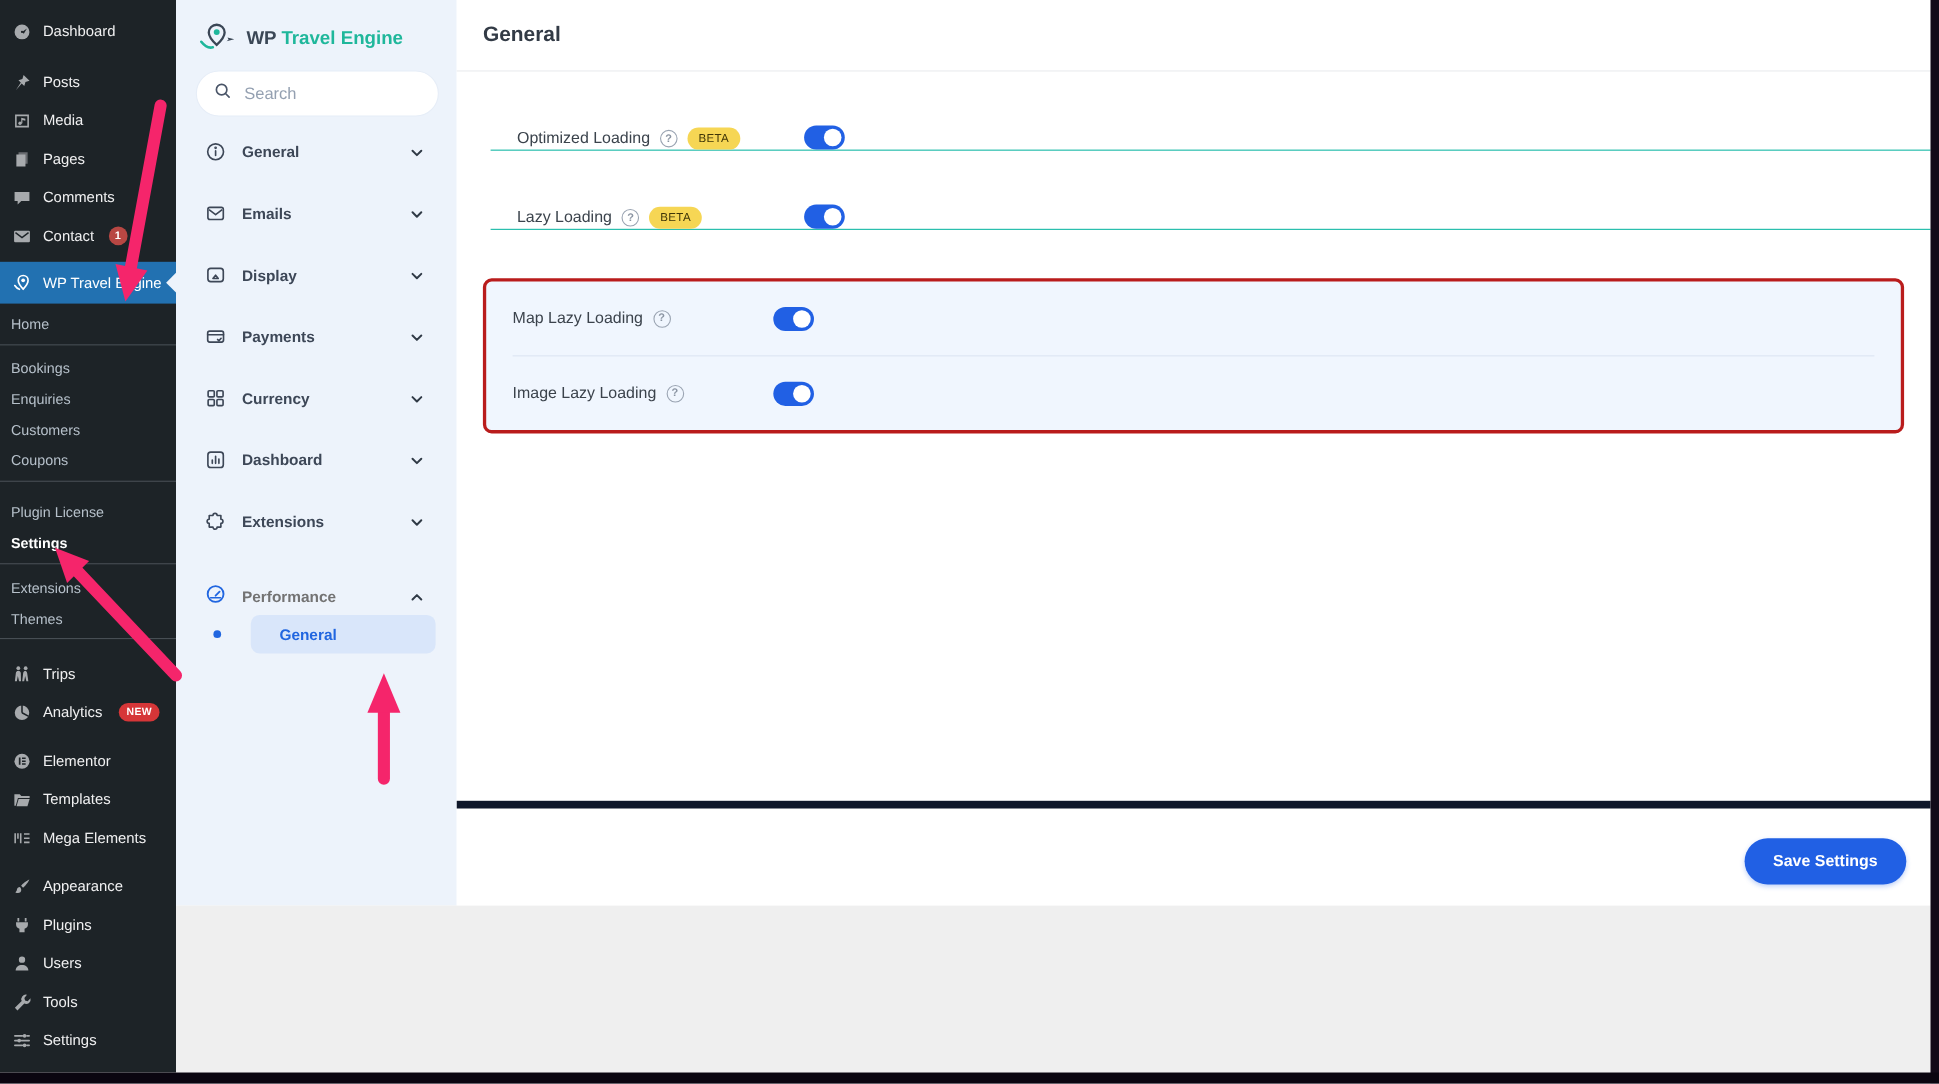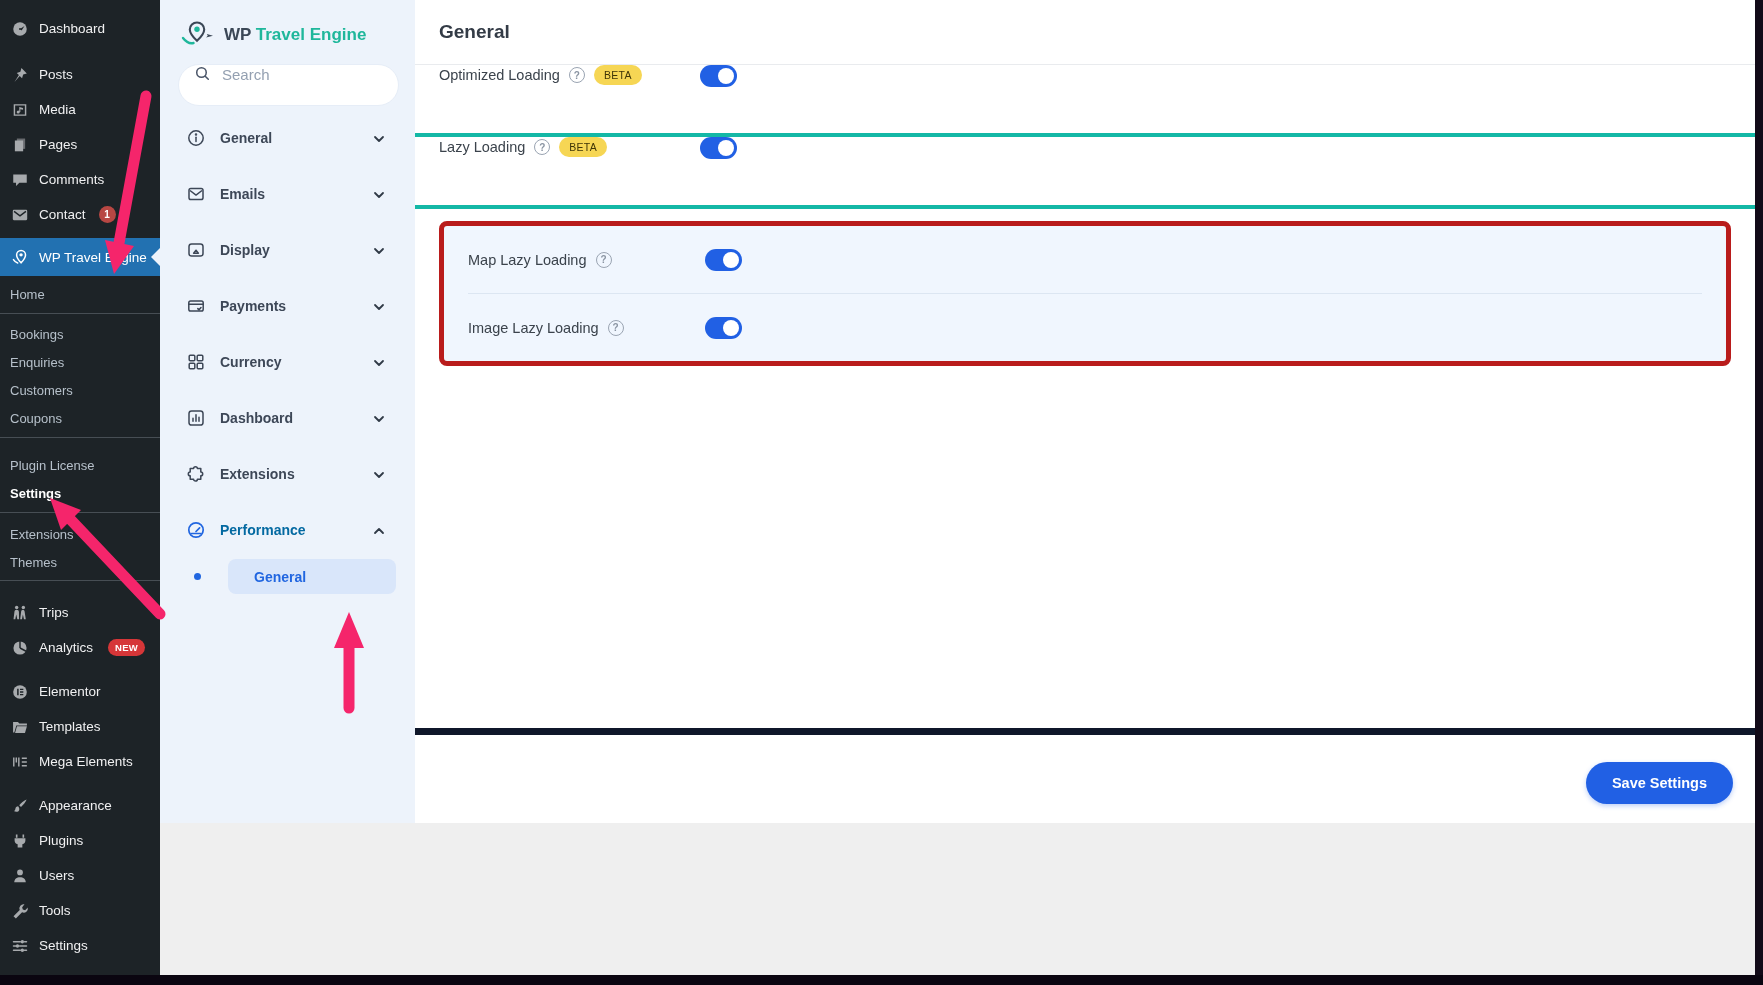--- a/index.html
+++ b/index.html
@@ -32,49 +32,49 @@
     font-size:10px;font-weight:700;display:inline-flex;align-items:center;justify-content:center;padding:0 4px;}
   .badge-pill{margin-left:6px;background:#d63638;color:#fff;font-size:9.5px;font-weight:700;
     padding:3px 7px;border-radius:9px;letter-spacing:.3px;}
 
   
   .plugin{position:absolute;left:160px;top:0;width:255px;height:823px;background:#edf3fb;z-index:4;}
   .brand{display:flex;align-items:center;gap:8px;padding:18px 0 0 20px;height:52px;}
   .brand-name{font-size:17px;font-weight:700;color:#3b4756;white-space:nowrap;}
   .brand-name .teal{color:#1fb79b;}
   .search{margin:12px 16px 0 18px;height:42px;background:#fff;border:1px solid #e6edf7;border-radius:21px;
-    display:flex;align-items:flex-start;padding:0 12px 0 15px;gap:9px;}
+    display:flex;align-items:center;padding:0 12px 0 15px;gap:9px;}
   .search input{border:none;outline:none;background:transparent;font-size:15px;color:#3b4756;width:100%;
     font-family:"Liberation Sans",sans-serif;}
   .search input::placeholder{color:#94a0b1;}
   .p-menu{margin-top:12px;}
   .p-item{height:40px;margin:0 8px 16px 12px;display:flex;align-items:center;gap:14px;padding:0 12px 0 14px;
     font-size:14px;font-weight:600;color:#3d4757;cursor:pointer;}
   .p-item .p-lbl{flex:1;}
   .p-ico{width:20px;height:20px;flex:none;display:flex;align-items:center;justify-content:center;}
   .p-chev{flex:none;margin-right:10px;}
-  .p-item.active{color:#0369a1;margin-bottom:9px;}
+  .p-item.active{color:#737373;margin-bottom:9px;align-items:flex-end;}
   .p-subrow{display:flex;align-items:center;height:35px;}
   .p-dot{width:7px;height:7px;border-radius:50%;background:#2166e0;margin-left:34px;flex:none;}
   .p-pill{margin-left:27px;width:168px;height:35px;background:#d9e6fa;border-radius:8px;
     display:flex;align-items:center;padding-left:26px;font-size:14px;font-weight:600;color:#2166e0;cursor:pointer;}
 
   
   .content{position:absolute;left:415px;top:0;width:1340px;height:823px;background:#fff;z-index:3;}
   .c-header{height:65px;display:flex;align-items:center;padding:0 24px;border-bottom:1px solid #e9ebee;}
   .c-title{font-size:19px;font-weight:700;color:#333b46;}
-  .c-row{height:72px;display:flex;align-items:flex-start;padding:0 24px;border-bottom:4px solid #14b8a6;}
+  .c-row{height:72px;display:flex;align-items:flex-end;padding:0 24px;border-bottom:1px solid #14b8a6;margin-left:31px;}
   .lblwrap{width:261px;display:flex;align-items:center;gap:9px;flex:none;}
   .c-lbl{font-size:14.5px;font-weight:500;color:#3b434c;white-space:nowrap;}
   .help{width:16px;height:16px;border-radius:50%;border:1.2px solid #9aa4b2;color:#8a94a2;
     font-size:10px;font-weight:700;display:inline-flex;align-items:center;justify-content:center;flex:none;cursor:pointer;}
   .beta{background:#f6d654;color:#3f3507;font-size:10.5px;font-weight:400;padding:4px 10px;border-radius:10px;letter-spacing:.3px;}
   .toggle{width:37px;height:22px;border-radius:12px;background:#2160e4;position:relative;flex:none;cursor:pointer;}
   .toggle::after{content:"";position:absolute;right:3px;top:3px;width:16px;height:16px;border-radius:50%;background:#fff;}
-  .panel{margin:12px 24px 0 24px;background:#f0f6fe;border:5px solid #b91c1c;border-radius:8px;}
+  .panel{margin:44px 24px 0 24px;background:#f0f6fe;border:3px solid #b91c1c;border-radius:8px;}
   .panel-row{height:67px;display:flex;align-items:center;padding:0 24px;}
   .panel .lblwrap{width:237px;}
   .panel-div{height:1px;background:#dce6f2;margin:0 24px;}
   .c-footer{position:absolute;left:0;right:0;bottom:0;height:95px;border-top:7px solid #0f172a;background:#fff;}
   .save-btn{position:absolute;right:22px;top:27px;height:42px;padding:0 26px;border:none;border-radius:22px;
     background:#2160e4;color:#fff;font-size:14.5px;font-weight:700;cursor:pointer;
     font-family:"Liberation Sans",sans-serif;box-shadow:0 2px 5px rgba(33,96,228,.3);}
 
   
   .arrows{position:absolute;left:0;top:0;width:1763px;height:985px;z-index:60;pointer-events:none;}

